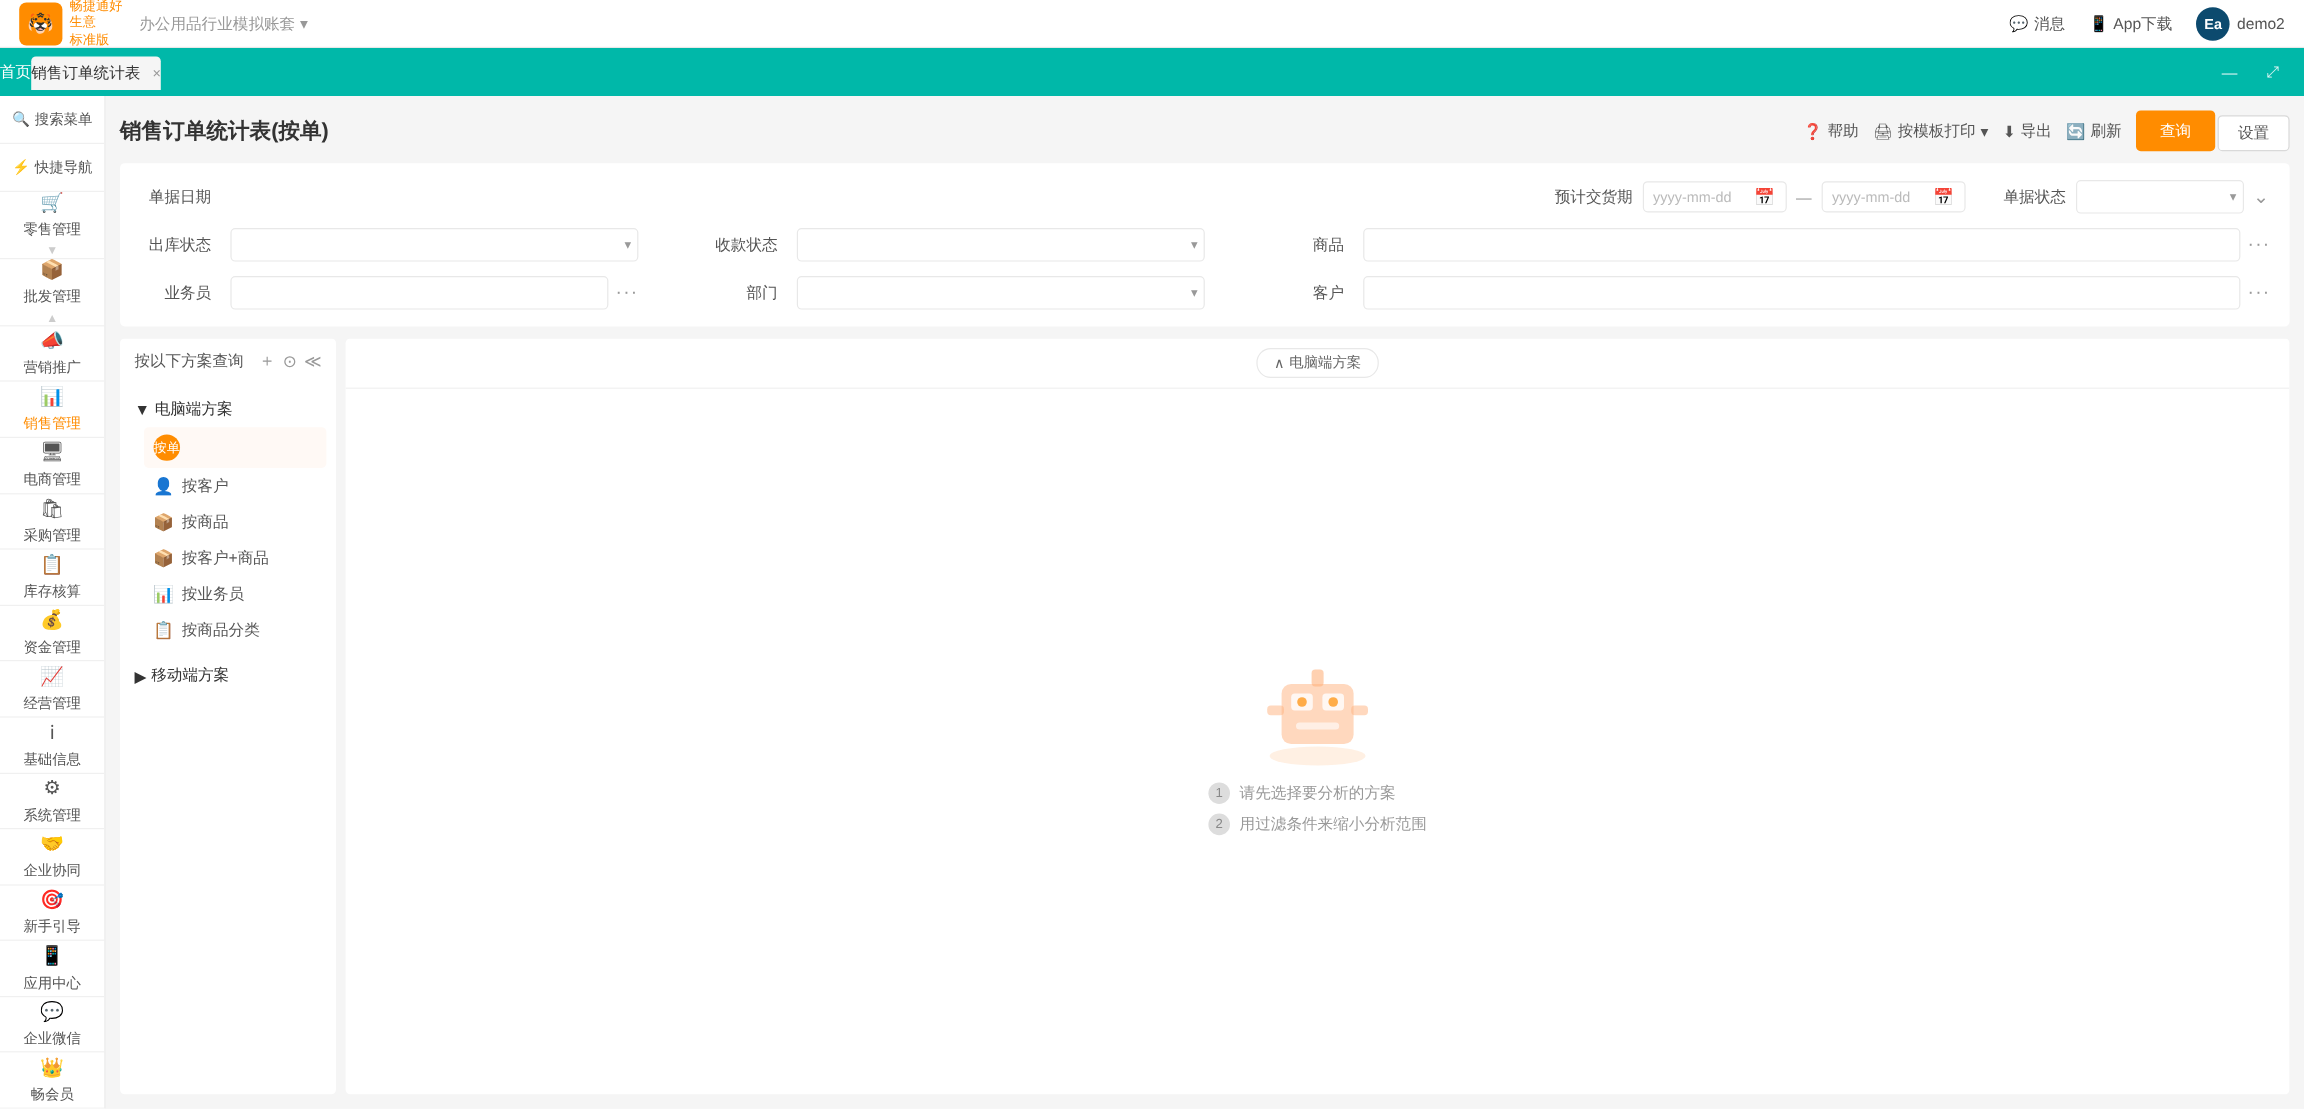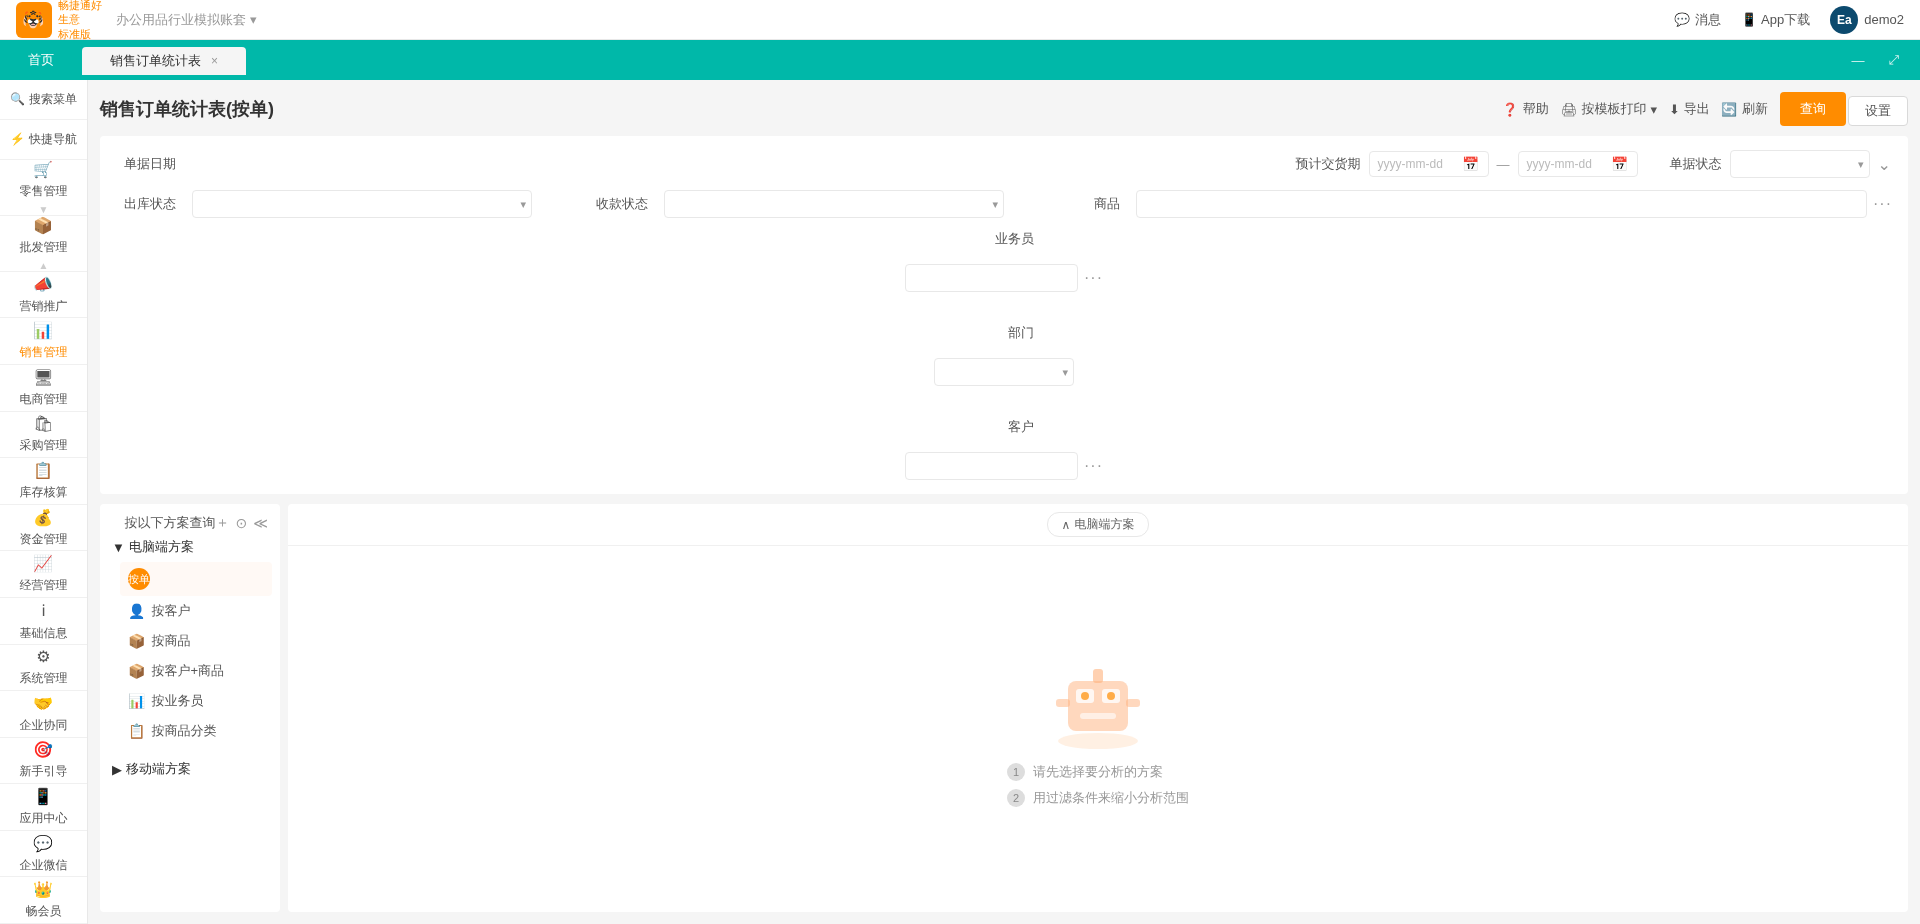--- a/index.html
+++ b/index.html
@@ -11,21 +11,21 @@
     .logo-icon { width: 36px; height: 36px; background: #ff8c00; border-radius: 6px; display: flex; align-items: center; justify-content: center; color: #fff; font-size: 18px; font-weight: bold; flex-shrink: 0; }
     .logo-text { font-size: 11px; color: #ff8c00; line-height: 1.3; }
     .topbar-title { color: #555; font-size: 13px; flex: 1; display: flex; align-items: center; gap: 4px; }
     .topbar-title span { color: #999; }
     .topbar-right { display: flex; align-items: center; gap: 20px; }
     .topbar-btn { display: flex; align-items: center; gap: 4px; color: #555; cursor: pointer; font-size: 13px; }
     .user-avatar { width: 28px; height: 28px; border-radius: 50%; background: #0c4a6e; color: #fff; display: flex; align-items: center; justify-content: center; font-size: 12px; font-weight: bold; text-align: center; }
 
     
     .nav-tabs { height: 40px; background: #00b8a9; display: flex; align-items: center; padding: 0 0 0 0; }
-    .nav-tab { height: 28px; padding: 0 28px; display: flex; align-items: center; color: rgba(255,255,255,0.85); cursor: pointer; font-size: 13px; gap: 6px; }
+    .nav-tab { height: 28px; padding: 0 0; display: flex; align-items: center; color: rgba(255,255,255,0.85); cursor: pointer; font-size: 13px; gap: 6px; }
     .nav-tab.active { background: #f5f5f5; color: #333; border-radius: 4px 4px 0 0; margin-top: 2px; text-align: right; }
     .nav-tab-close { color: #999; font-size: 12px; cursor: pointer; margin-left: 4px; }
     .nav-tab-home { background: transparent; color: #fff; }
     .nav-right-btns { margin-left: auto; display: flex; align-items: center; gap: 8px; padding-right: 12px; }
     .nav-icon-btn { color: rgba(255,255,255,0.85); cursor: pointer; width: 28px; height: 28px; display: flex; align-items: center; justify-content: center; }
 
     
     .main-layout { display: flex; flex: 1; overflow: hidden; background: #f5f5f5; }
 
     
@@ -43,37 +43,37 @@
     .page-header { display: flex; align-items: center; justify-content: space-between; margin-bottom: 10px; }
     .page-title { font-size: 18px; font-weight: bold; color: #333; }
     .page-actions { display: flex; align-items: center; gap: 12px; }
     .action-link { display: flex; align-items: center; gap: 4px; color: #555; cursor: pointer; font-size: 13px; }
     .btn-query { background: #ff8c00; color: #fff; border: none; border-radius: 4px; padding: 6px 20px; cursor: pointer; font-size: 13px; }
     .btn-setting { background: #fff; color: #555; border: 1px solid #d9d9d9; border-radius: 4px; padding: 5px 16px; cursor: pointer; font-size: 13px; margin-top: 4px; }
 
     
     .filter-panel { background: #fff; border-radius: 4px; padding: 14px 16px; margin-bottom: 10px; }
     .filter-row { display: flex; align-items: center; gap: 16px; margin-bottom: 12px; }
-    .filter-row:last-child { margin-bottom: 0; flex-direction: column; }
+    .filter-row:last-child { margin-bottom: 0; }
     .filter-label { color: #555; font-size: 13px; width: 60px; flex-shrink: 0; text-align: right; }
     .filter-group { display: flex; align-items: center; gap: 8px; }
     .date-btn { padding: 3px 10px; border-radius: 4px; border: 1px solid #e8e8e8; background: #fff; cursor: pointer; font-size: 12px; color: #555; }
     .date-btn.active { background: #ff8c00; color: #fff; border-color: #ff8c00; border-radius: 12px; }
     .date-range-text { font-size: 12px; color: #999; margin-left: 4px; }
     .date-input { border: 1px solid #e8e8e8; border-radius: 4px; padding: 4px 8px; font-size: 12px; color: #bbb; width: 120px; display: flex; align-items: center; justify-content: space-between; }
     .date-input-sep { color: #999; }
     .filter-select { border: 1px solid #e8e8e8; border-radius: 4px; padding: 4px 24px 4px 8px; font-size: 12px; color: #333; background: #fff; appearance: none; min-width: 140px; cursor: pointer; height: 28px; }
     .filter-select-wrap { position: relative; display: inline-block; }
     .filter-select-wrap::after { content: '▾'; position: absolute; right: 6px; top: 50%; transform: translateY(-50%); color: #999; pointer-events: none; font-size: 11px; }
     .filter-input { border: 1px solid #e8e8e8; border-radius: 4px; padding: 4px 8px; font-size: 12px; color: #333; background: #fff; height: 28px; min-width: 140px; }
 
     
     .left-panel-wrap { display: flex; flex: 1; overflow: hidden; gap: 8px; }
     .left-panel { width: 180px; background: #fff; border-radius: 4px; padding: 10px 8px; flex-shrink: 0; overflow-y: auto; }
-    .left-panel-header { display: flex; align-items: center; justify-content: flex-end; margin-bottom: 0; padding: 0 4px; }
+    .left-panel-header { display: flex; align-items: center; justify-content: space-between; margin-bottom: 16px; padding: 0 4px; }
     .left-panel-title { font-size: 13px; color: #555; font-weight: normal; }
     .left-panel-actions { display: flex; align-items: center; gap: 6px; }
     .left-panel-action-btn { color: #999; cursor: pointer; font-size: 14px; }
     .tree-item { padding: 6px 8px; border-radius: 4px; cursor: pointer; display: flex; align-items: center; gap: 6px; font-size: 13px; color: #555; }
     .tree-item.active { background: #fff9f5; color: #ff8c00; }
     .tree-item .tree-icon { font-size: 14px; }
     .tree-parent { font-size: 13px; color: #333; padding: 6px 4px; display: flex; align-items: center; gap: 4px; cursor: pointer; font-weight: 500; }
     .tree-children { padding-left: 12px; }
     .active-circle { width: 22px; height: 22px; border-radius: 50%; background: #ff8c00; color: #fff; display: flex; align-items: center; justify-content: center; font-size: 11px; }
 

